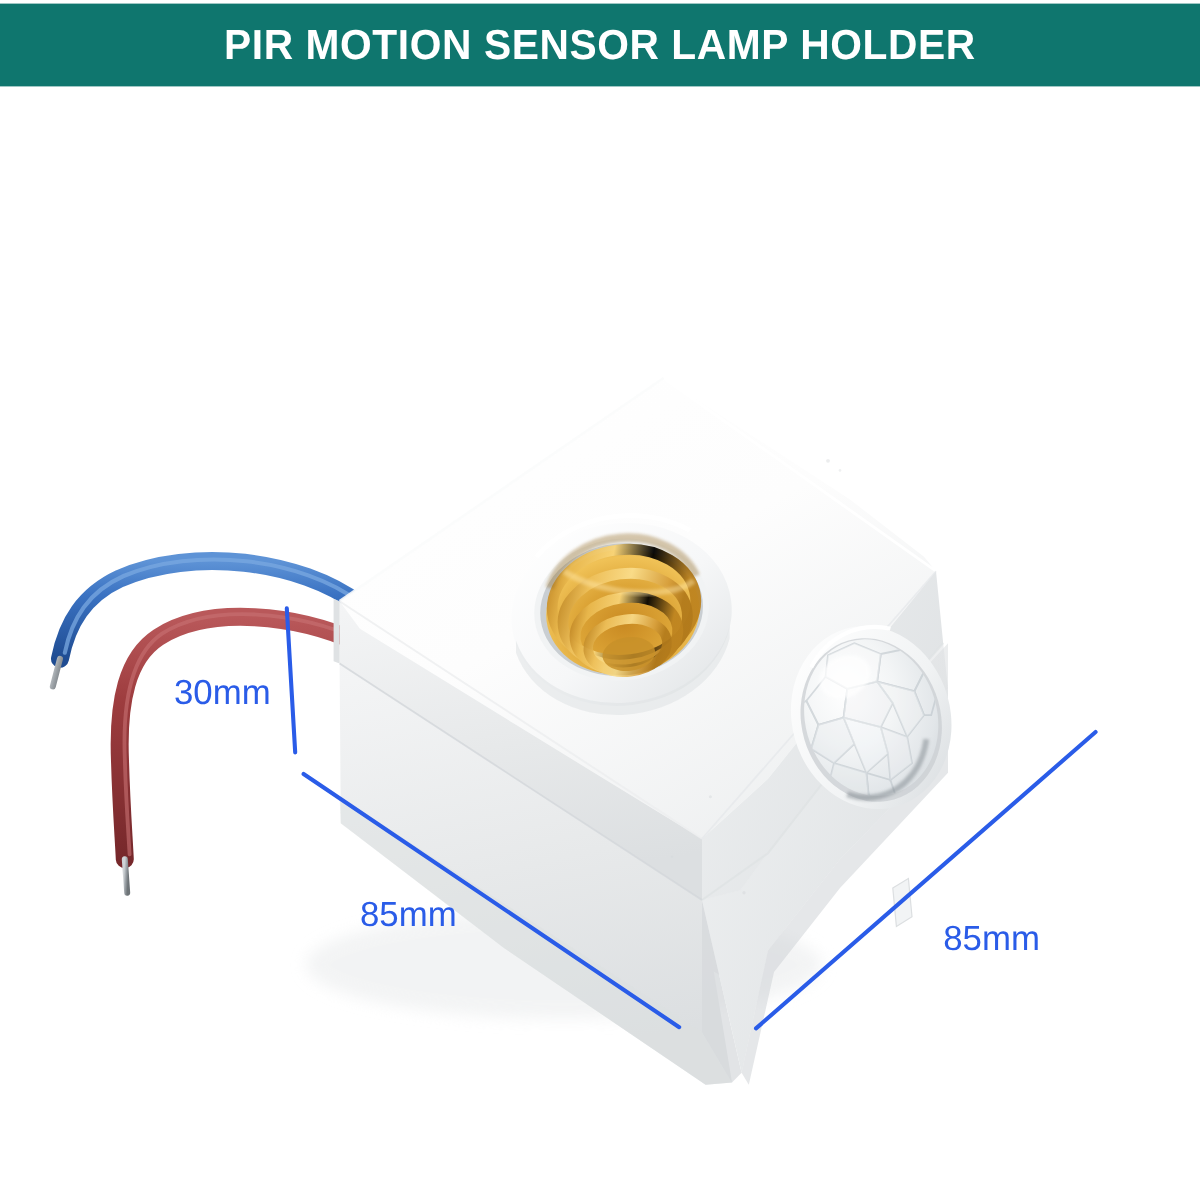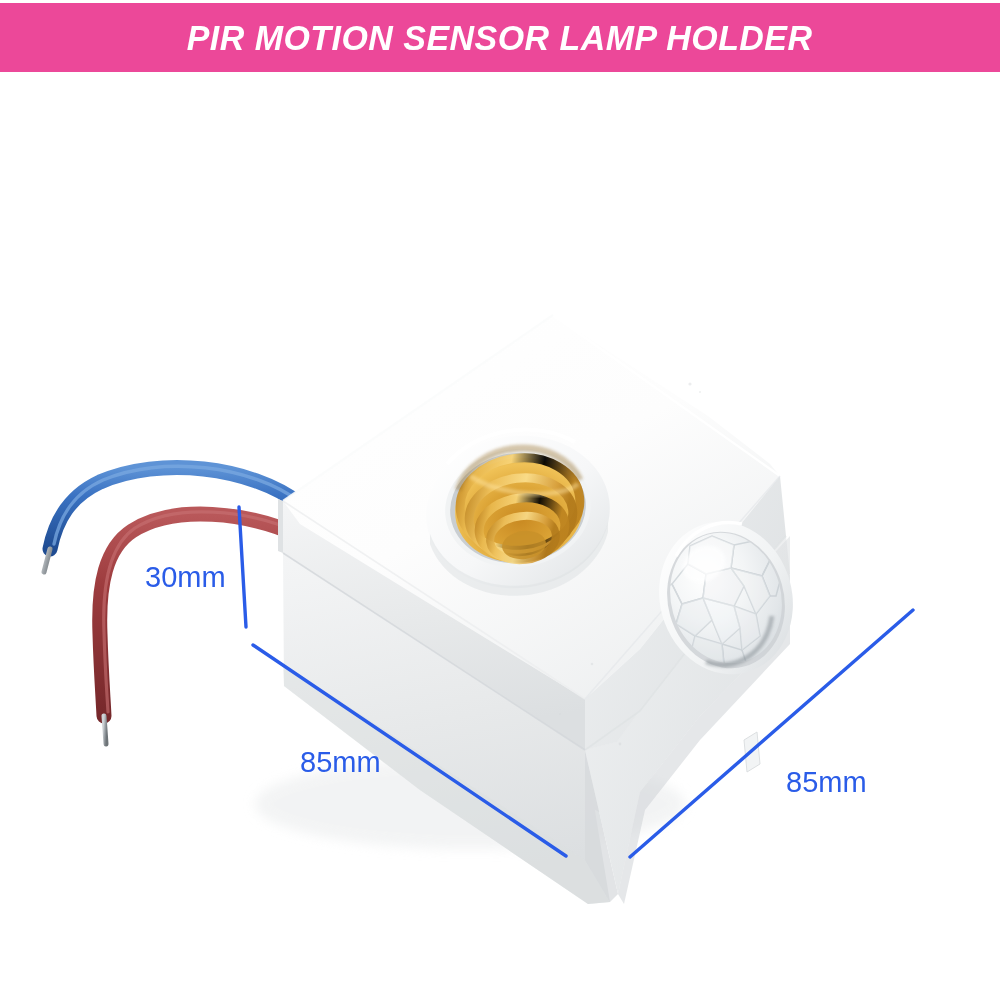--- a/index.html
+++ b/index.html
@@ -63,21 +63,21 @@
     font-family: "Liberation Sans", sans-serif;
     font-size: 29px;
     fill: #2a5ce8;
   }
 </style>
 </head>
 <body>
 
 <div id="page">
 
-  <div id="banner" style="background: #ec4899; font-style: italic;">
+  <div id="banner" style="background: #0f766e;">
     <div id="banner-title" style="color: rgb(255, 255, 255);">PIR MOTION SENSOR LAMP HOLDER</div>
   </div>
 
   <div id="stage">
 
     <svg id="product-svg" width="1000" height="928" viewBox="0 0 1000 928">
       <defs>
 
         <linearGradient id="topFace" x1="0.15" y1="0" x2="0.85" y2="1">
           <stop offset="0%" stop-color="#ffffff"></stop>

